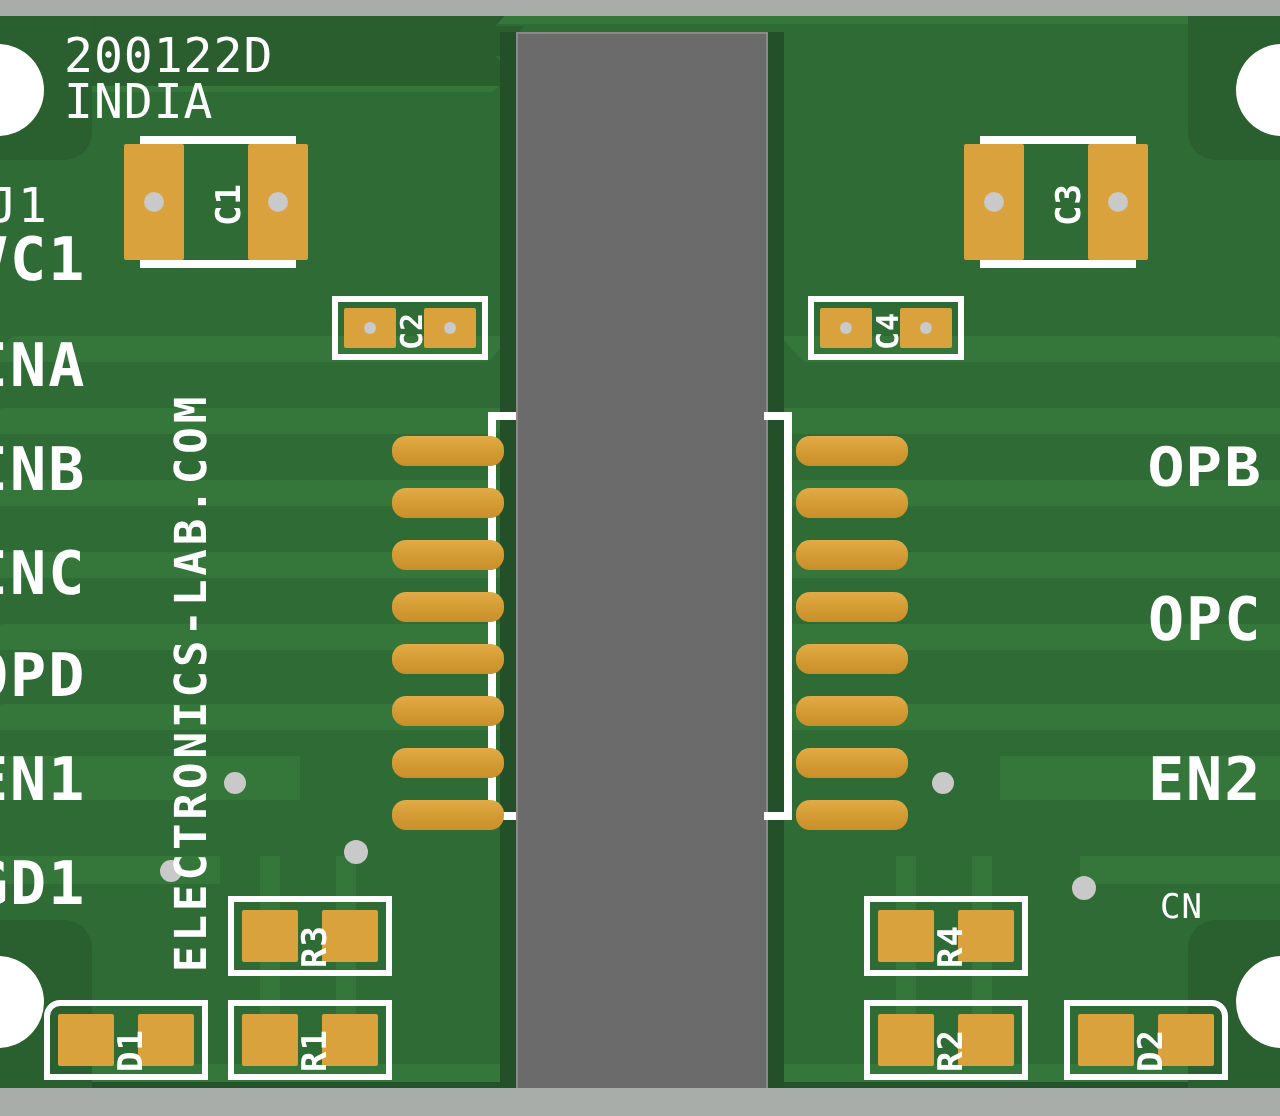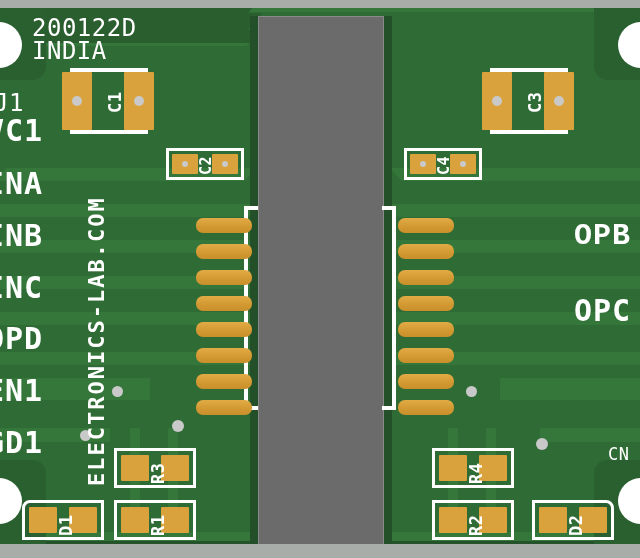--- a/index.html
+++ b/index.html
@@ -255,29 +255,30 @@
     <div class="via" style="left:112px;top:378px;width:11px;height:11px;"></div>
     <div class="via" style="left:172px;top:412px;width:12px;height:12px;"></div>
     <div class="via" style="left:80px;top:422px;width:11px;height:11px;"></div>
     <div class="via" style="left:466px;top:378px;width:11px;height:11px;"></div>
     <div class="via" style="left:536px;top:430px;width:12px;height:12px;"></div>
 
     <div class="txt txt-hdr" style="left:32px;top:8px;">200122D</div>
     <div class="txt txt-hdr" style="left:32px;top:31px;">INDIA</div>
 
     <div class="txt txt-hdr" style="left:-6px;top:83px;">J1</div>
-    <div class="txt" style="left:608px;top:438px;font-size:17px;">CN</div>
+    <div class="txt" style="left:580px;top:438px;font-size:17px;">CN</div>
 
     <div class="txt txt-brand" style="left:86px;top:478px;">ELECTRONICS-LAB.COM</div>
 
     <div class="txt txt-port" style="left:-14px;top:108px;">VC1</div>
     <div class="txt txt-port" style="left:-14px;top:161px;">INA</div>
     <div class="txt txt-port" style="left:-14px;top:213px;">INB</div>
     <div class="txt txt-port" style="left:-14px;top:265px;">INC</div>
     <div class="txt txt-port" style="left:-14px;top:316px;">OPD</div>
     <div class="txt txt-port" style="left:-14px;top:368px;">EN1</div>
     <div class="txt txt-port" style="left:-14px;top:420px;">GD1</div>
 
     <div class="txt txt-port" style="left:574px;top:213px;font-family:Liberation Mono, monospace;">OPB</div>
     <div class="txt txt-port" style="left:574px;top:265px;margin-top:23px;">OPC</div>
+    <div class="txt txt-port" style="left:574px;top:368px;">EN2</div>
 
   </div>
 </div>
 
 </body></html>

